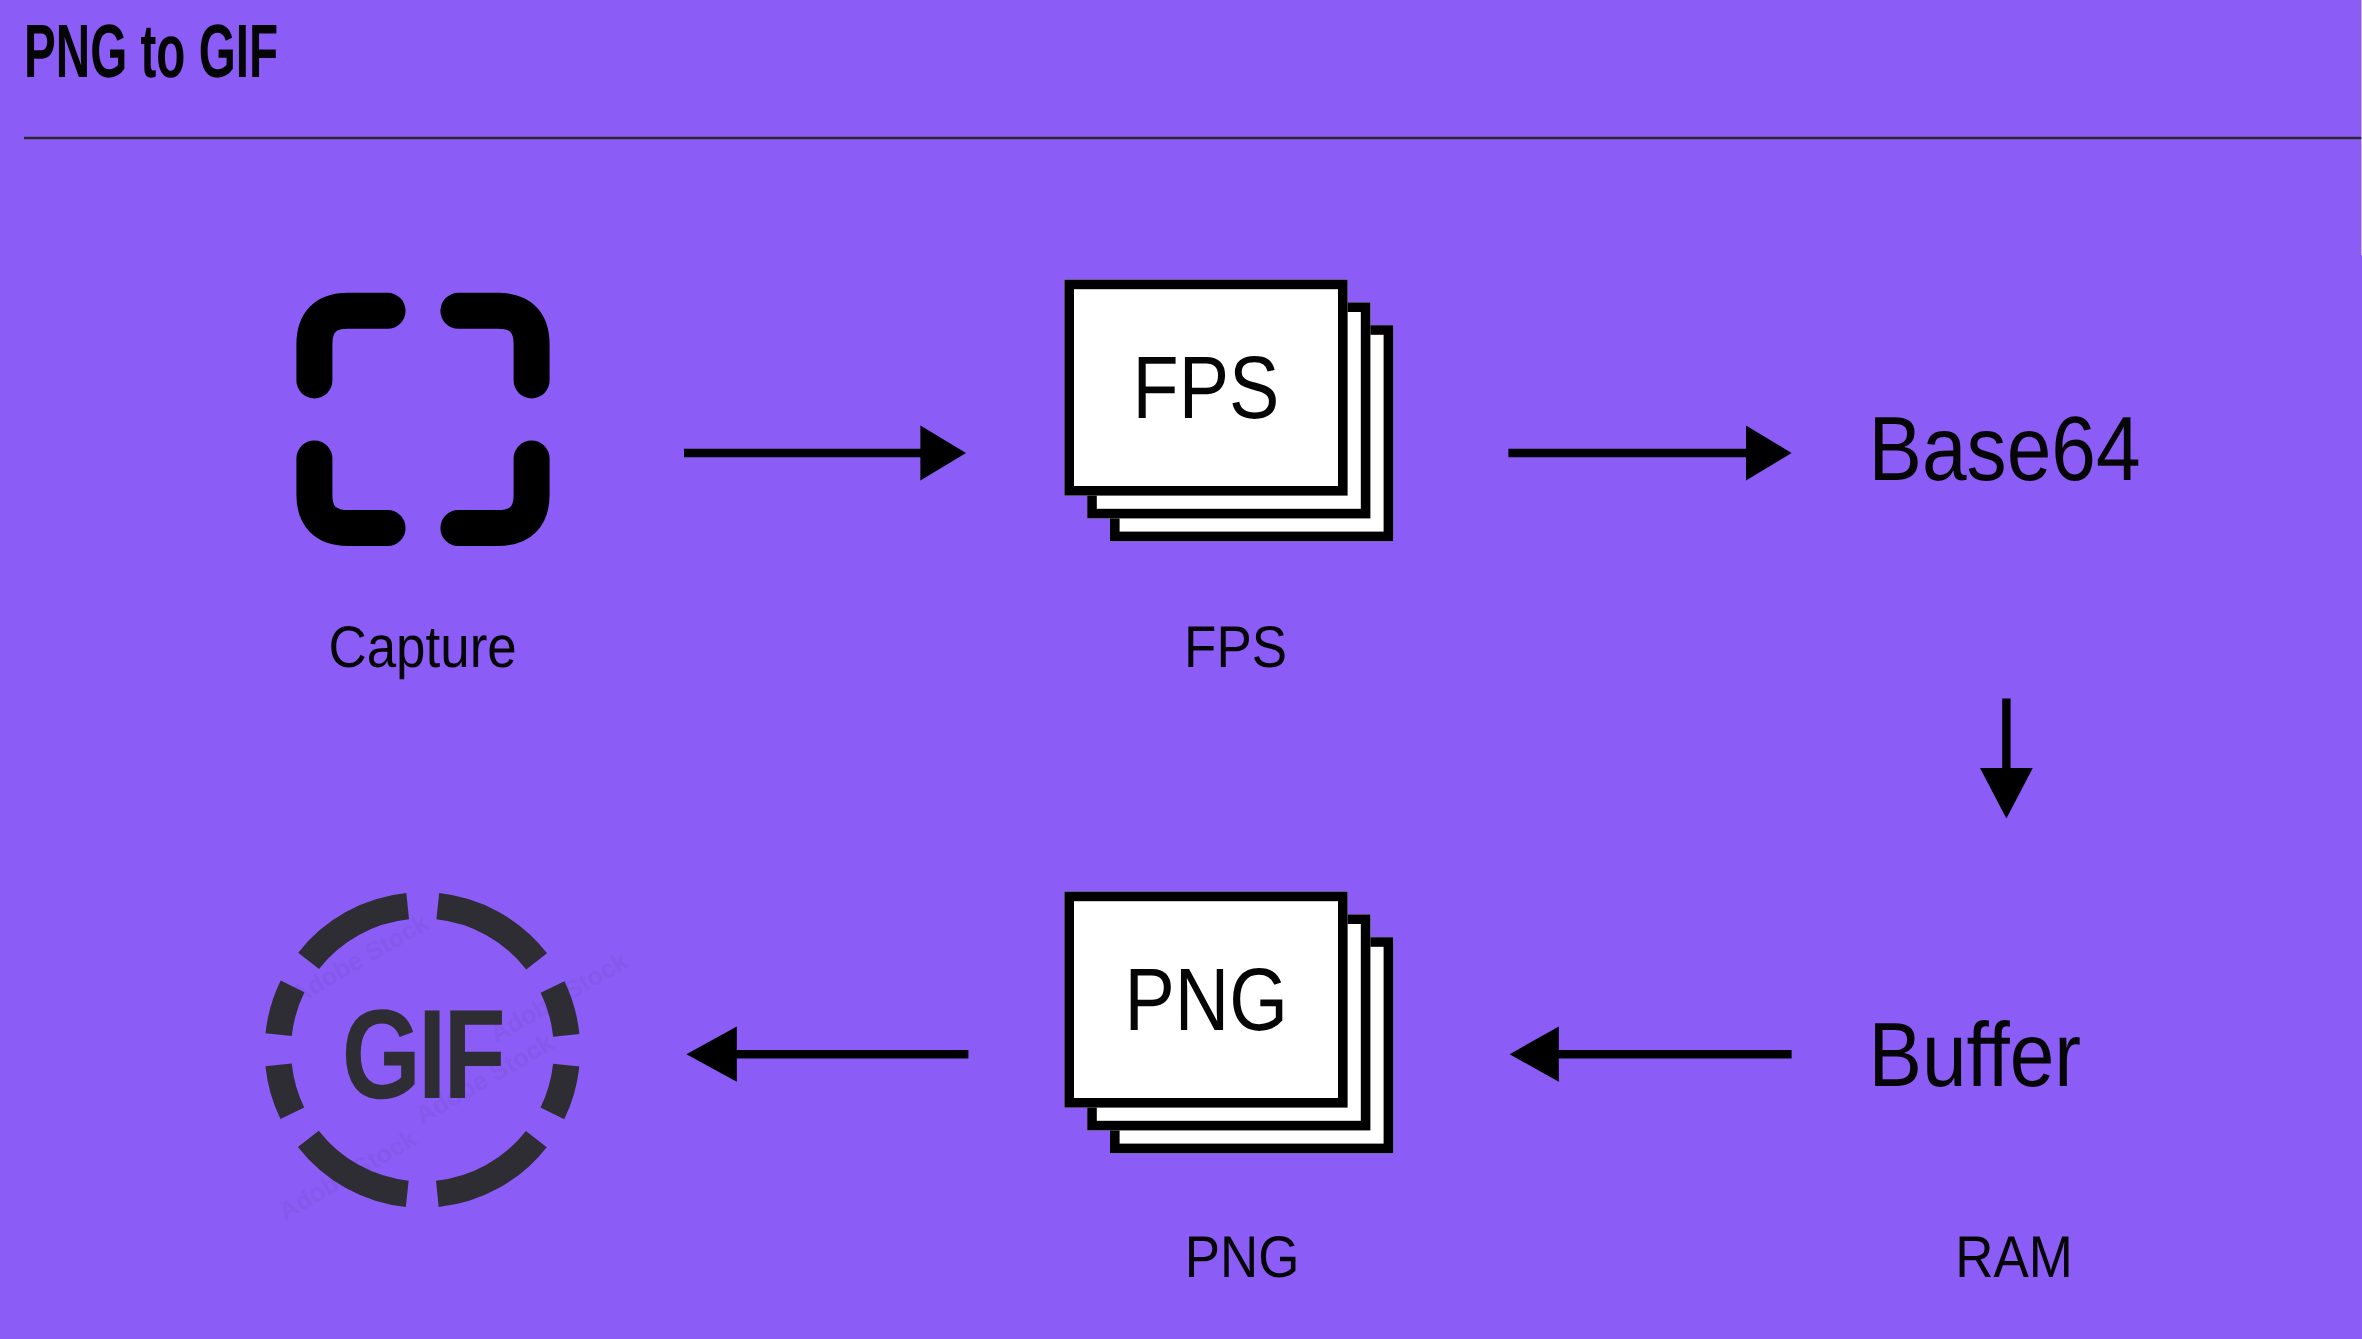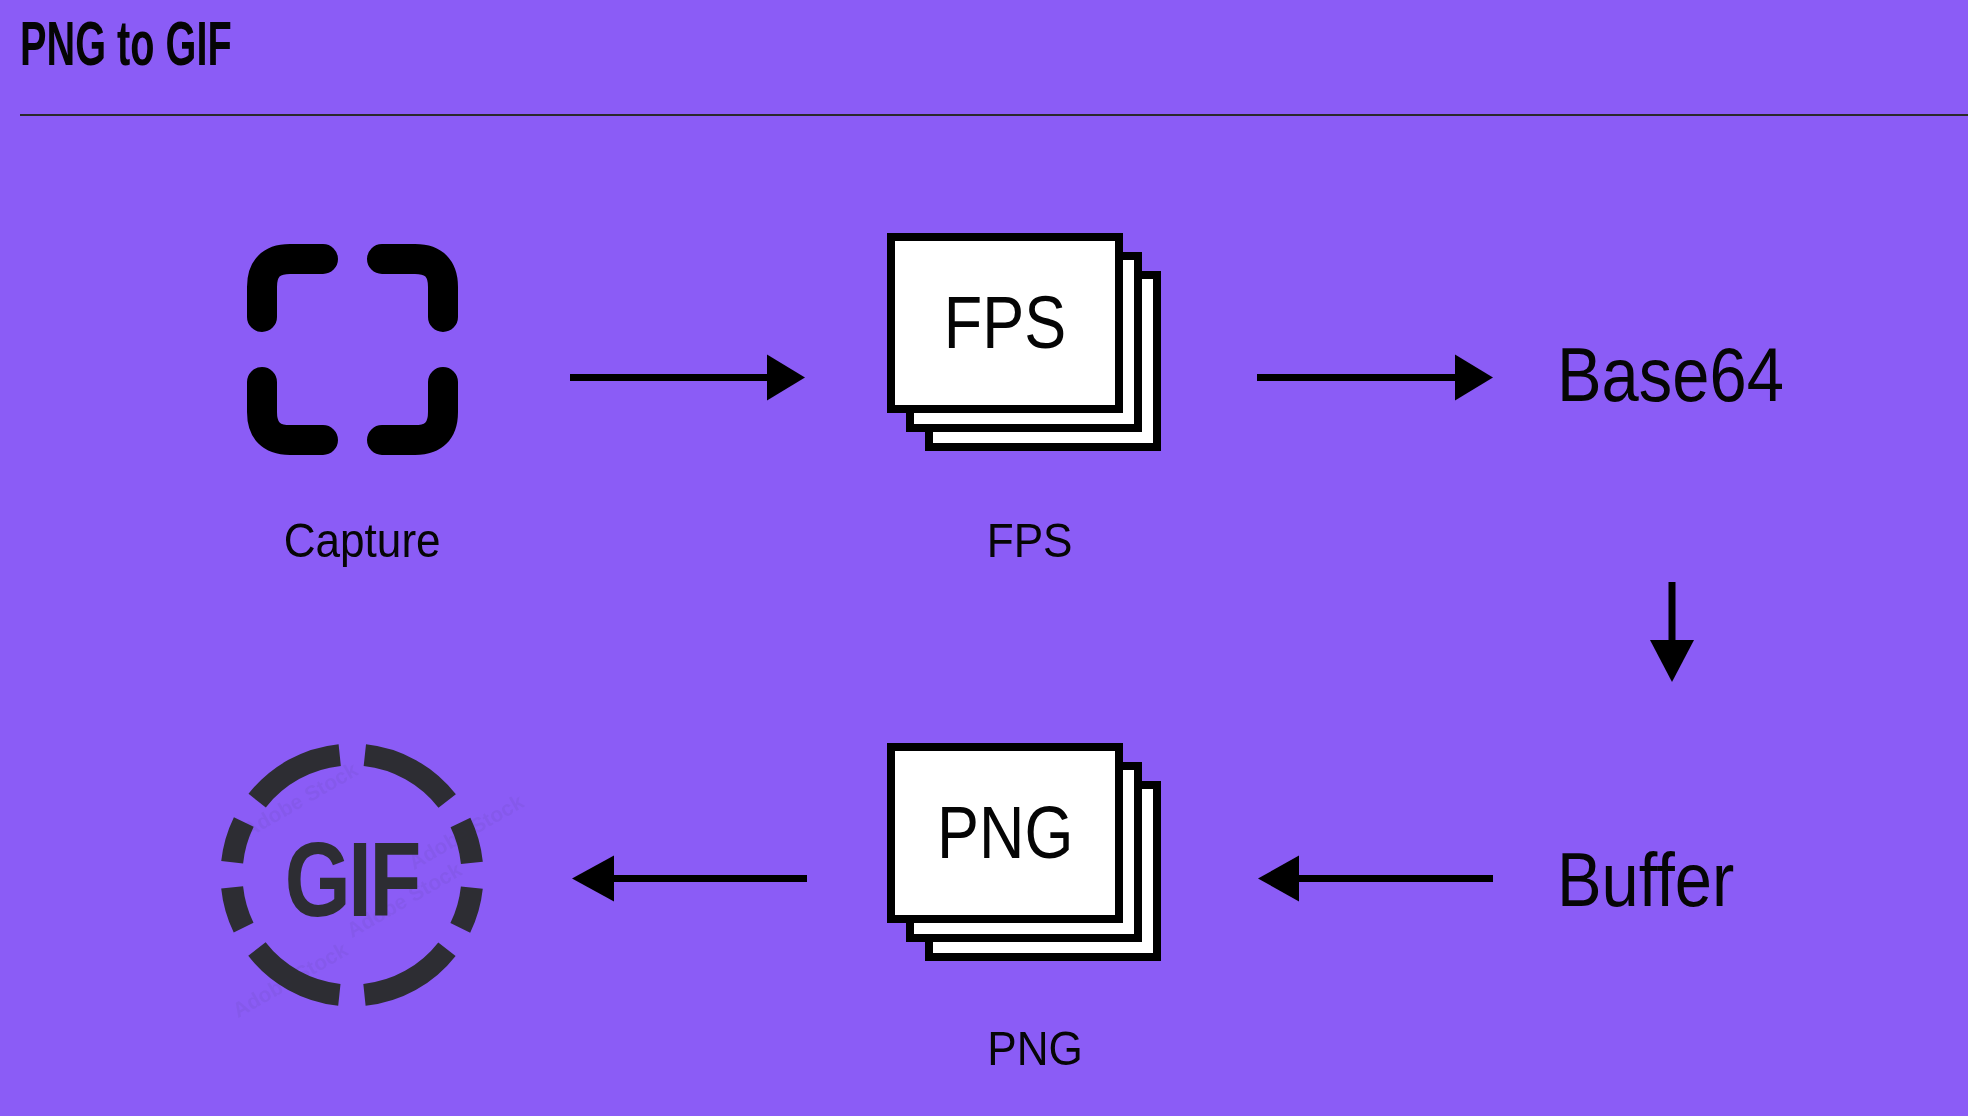--- a/index.html
+++ b/index.html
@@ -72,21 +72,21 @@
   <div class="abs rule"></div>
 
   <svg class="abs" style="left:240px;top:237px" width="225" height="225" viewBox="0 0 225 225" aria-hidden="true">
     <g fill="none" stroke="#000000" stroke-width="30" stroke-linecap="round" stroke-linejoin="round">
       <path d="M 22 80 V 50 Q 22 22 50 22 H 83"></path>
       <path d="M 142 22 H 175 Q 203 22 203 50 V 80"></path>
       <path d="M 22 145 V 175 Q 22 203 50 203 H 83"></path>
       <path d="M 203 145 V 175 Q 203 203 175 203 H 142"></path>
     </g>
   </svg>
-  <div class="abs node-label" style="left:212px;top:514px;width:300px"><span>Capture</span></div>
+  <div class="abs node-label" style="left:202px;top:514px;width:300px"><span>Capture</span></div>
 
   <svg class="abs" style="left:565px;top:350px" width="245" height="55" viewBox="0 0 245 55" aria-hidden="true">
     <line x1="5" y1="27.5" x2="205" y2="27.5" stroke="#000" stroke-width="7"></line>
     <polygon points="202,4.5 202,50.5 240,27.5" fill="#000"></polygon>
   </svg>
 
   <div class="abs stack" style="left:887px;top:233px">
     <div class="frame f3"></div>
     <div class="frame f2"></div>
     <div class="frame f1">
@@ -101,20 +101,21 @@
   </svg>
 
   <div class="abs big-text" style="left:1557px;top:337px">Base64</div>
 
   <svg class="abs" style="left:1646px;top:578px" width="52" height="108" viewBox="0 0 52 108" aria-hidden="true">
     <line x1="26" y1="4" x2="26" y2="66" stroke="#000" stroke-width="7"></line>
     <polygon points="4,62 48,62 26,104" fill="#000"></polygon>
   </svg>
 
   <div class="abs big-text" style="left:1557px;top:842px">Buffer</div>
+  <div class="abs node-label" style="left:1528px;top:1022px;width:300px"><span>RAM</span></div>
 
   <svg class="abs" style="left:1255px;top:851px" width="245" height="55" viewBox="0 0 245 55" aria-hidden="true">
     <line x1="42" y1="27.5" x2="238" y2="27.5" stroke="#000" stroke-width="7"></line>
     <polygon points="44,4.5 44,50.5 3,27.5" fill="#000"></polygon>
   </svg>
 
   <div class="abs stack" style="left:887px;top:743px">
     <div class="frame f3"></div>
     <div class="frame f2"></div>
     <div class="frame f1">

